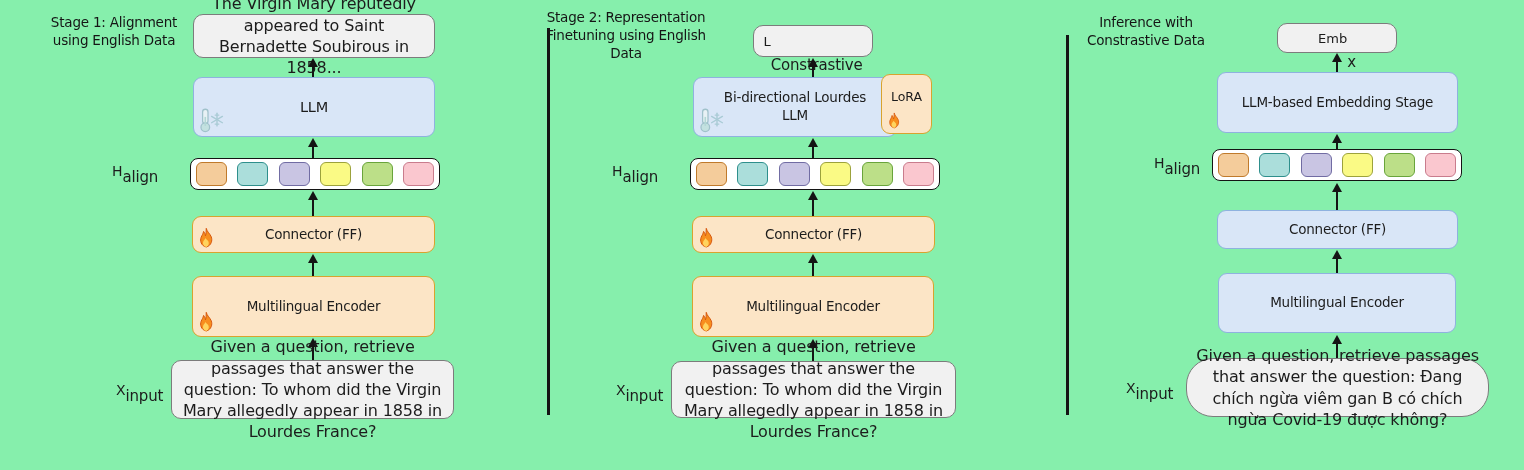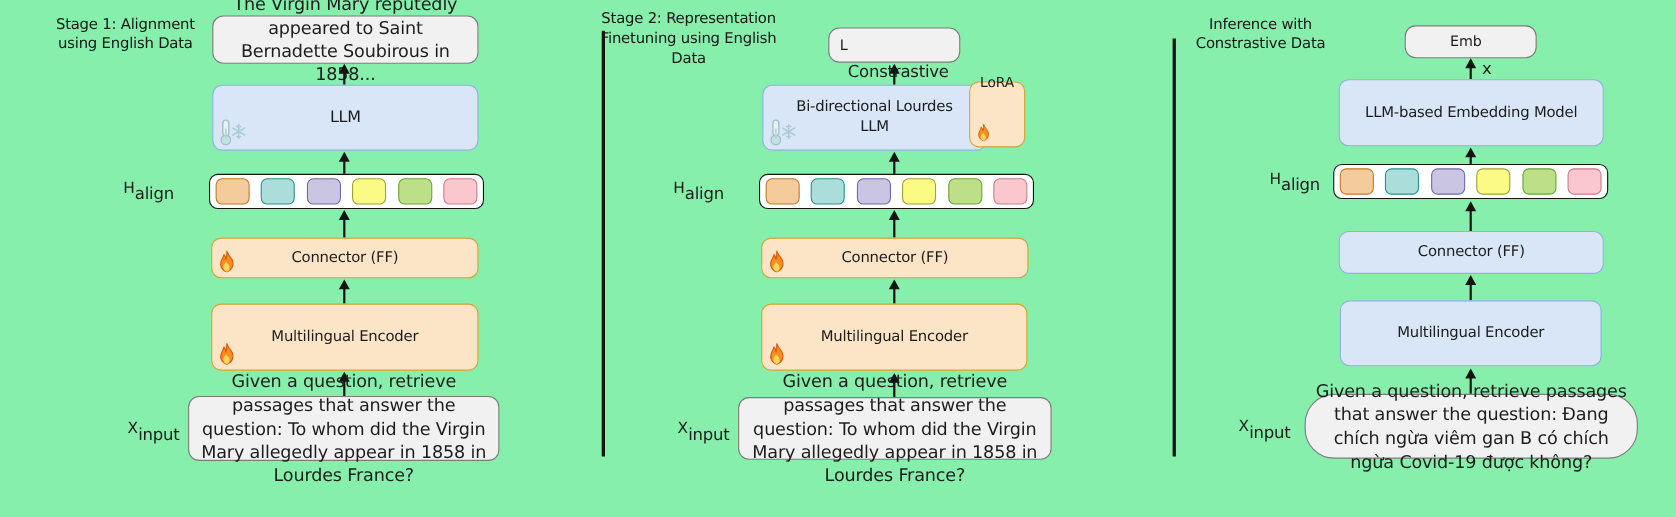--- a/index.html
+++ b/index.html
@@ -34,21 +34,21 @@
     border-bottom:9px solid #141414;
   }
   .vline { position:absolute; width:2.6px; background:#141414; }
   .side-label { position:absolute; font-size:14px; color:#1c1c1c; white-space:nowrap; }
   .side-label sub, .subbed sub { font-size:15px; position:relative; bottom:-2px; letter-spacing:-0.2px;margin-top:44px; }
   .corner-icon { position:absolute; left:5px; bottom:2px; line-height:0; }
   .corner-icon svg { display:block; }
   .lora {
     position:absolute; box-sizing:border-box; border-radius:9px; z-index:3;
     background:#FCE5C6; border:1.6px solid #D8A32E;
-    display:flex; justify-content:center; font-size:12.5px;
+    display:flex; align-items:center; justify-content:center; font-size:12.5px;
   }
 </style>
 </head>
 <body>
 
 <div id="canvas">
 
   <div class="vline" style="left:547px; top:28px; height:387px;"></div>
   <div class="vline" style="left:1066px; top:35px; height:380px;"></div>
 
@@ -221,21 +221,21 @@
 Constrastive Data</div>
 
     <div class="box grayb subbed" style="left:1277px; top:23px; width:120px; height:30px; font-size:13px;">
       <span>Emb</span>
         <sub>x</sub>
     </div>
 
     <div class="arrow" style="left:1336px; top:55px; height:17px;"></div>
 
     <div class="box blue" style="left:1217px; top:72px; width:241px; height:61px;">
-      <span class="label">LLM-based Embedding Model</span>
+      <span class="label">LLM-based Embedding Stage</span>
     </div>
 
     <div class="arrow" style="left:1336px; top:136px; height:13px;"></div>
 
     <div class="side-label subbed" style="left:1154px; top:155px;">
       <span>H</span><sub>align</sub>
     </div>
     <div class="tokenrow" style="left:1212px; top:149px; width:250px; height:32px;">
         <div class="token" style="background: rgb(244, 204, 155); border-color: rgb(192, 122, 43);"></div>
         <div class="token" style="background: rgb(171, 222, 219); border-color: rgb(46, 143, 140);"></div>

